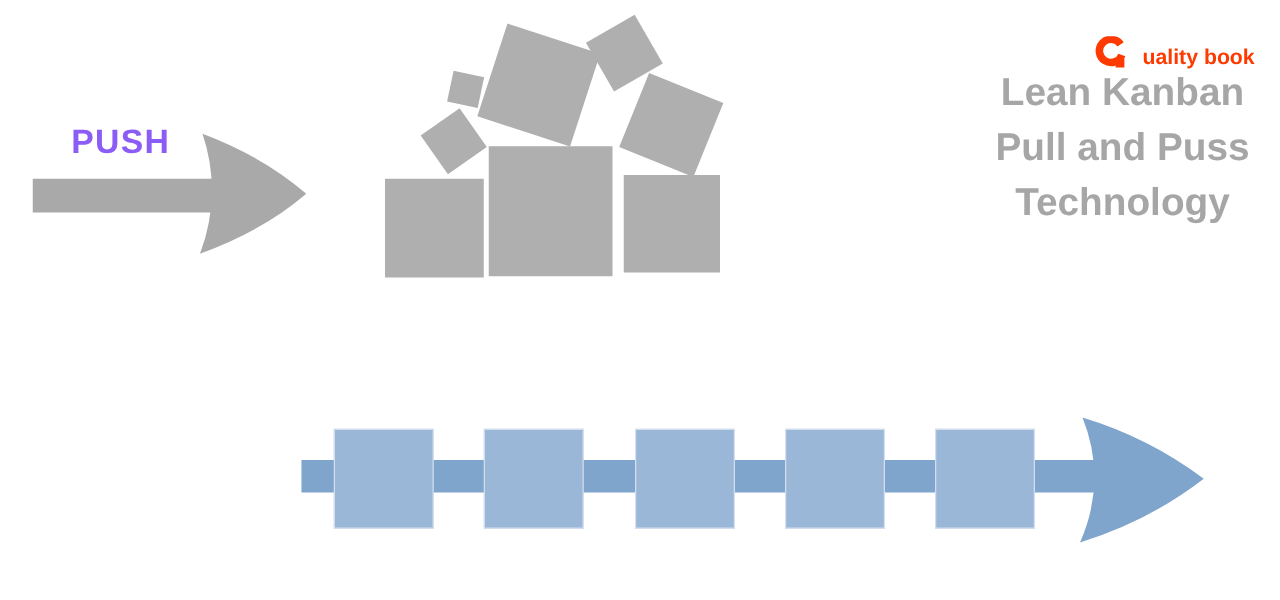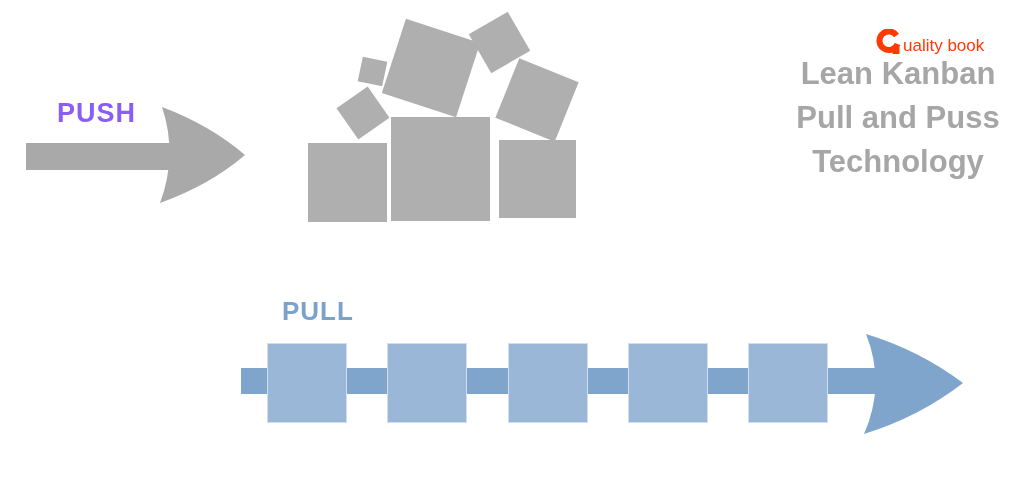--- a/index.html
+++ b/index.html
@@ -25,21 +25,21 @@
     position:absolute;top:343px;width:80px;height:80px;
     background:#9BB7D8;border:1px solid rgba(255,255,255,0.55);
     box-sizing:border-box;
   }
   
   .brand{
     position:absolute;left:874px;top:29px;height:30px;
     display:flex;align-items:flex-start;
   }
   .brand-name{
-    font-size:17px;font-weight:400;color:#FF3A00;margin-top:7px;margin-left:1px;
+    font-size:17px;font-weight:700;color:#FF3A00;margin-top:7px;margin-left:12px;
     white-space:nowrap;
   }
   .slide-title{
     position:absolute;left:770px;top:52px;width:256px;
     text-align:center;color:#A6A6A6;font-weight:700;
     font-size:31px;line-height:44px;
   }
 </style>
 </head>
 <body>
@@ -71,21 +71,20 @@
     </svg>
     <span class="brand-name">uality book</span>
   </div>
 
   <div class="slide-title">
     <div>Lean Kanban</div>
     <div>Pull and Puss</div>
     <div>Technology</div>
   </div>
 
-  <div class="pull-label">PULL</div>
 
   <svg class="pull-arrow" width="724" height="104" viewBox="0 0 724 104">
     <rect x="0" y="35" width="655" height="26" fill="#7FA5CC"></rect>
     <path d="M625,1 Q678,17 722,50 Q678,84 623,101 Q645,51 625,1 Z" fill="#7FA5CC"></path>
   </svg>
 
   <div>
     <div class="pull-square" style="left:267px;"></div>
     <div class="pull-square" style="left:387px;"></div>
     <div class="pull-square" style="left:508px;"></div>

